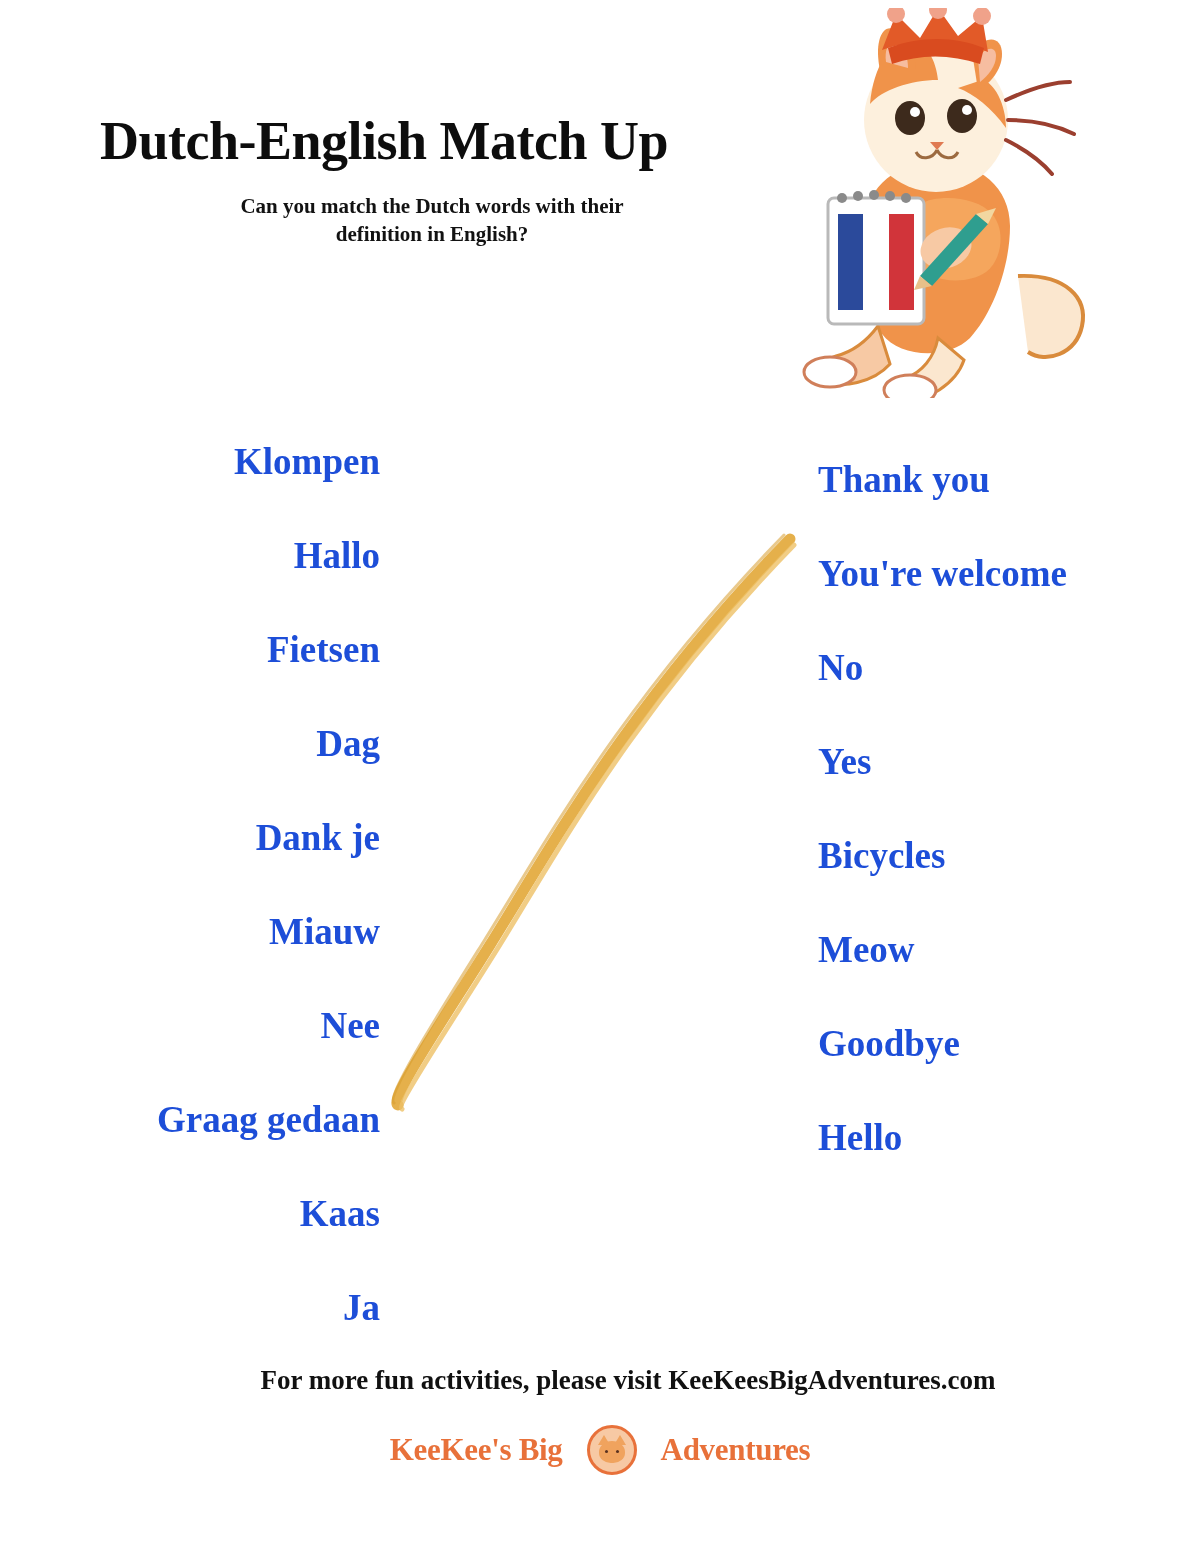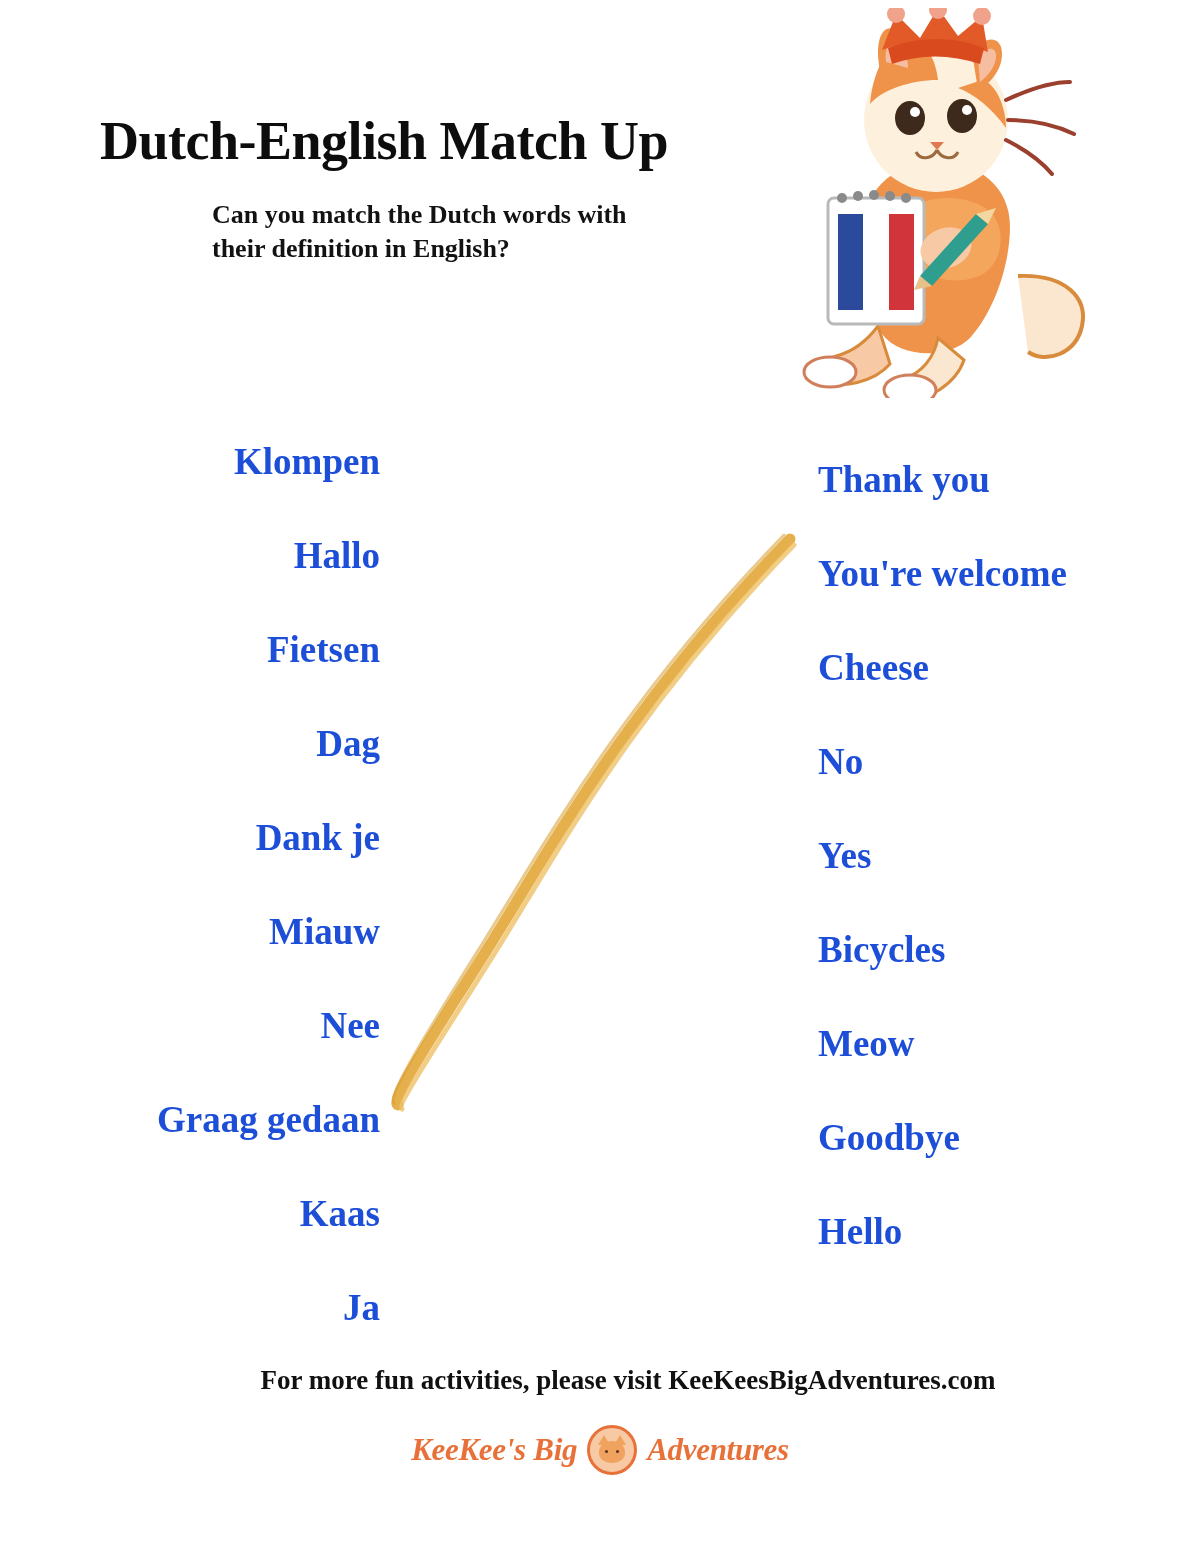--- a/index.html
+++ b/index.html
@@ -34,24 +34,25 @@
     color: #0d0d0d;
     white-space: nowrap;
   }
 
   .subtitle {
     position: absolute;
     left: 212px;
     top: 172px;
     width: 440px;
     font-family: "Liberation Serif", serif;
-    font-size: 26px;
+    font-size: 21px;
     font-weight: bold;
     line-height: 1.32;
     color: #121212;
+    text-align: center;
   }
 
   
   .mascot {
     position: absolute;
     left: 770px;
     top: 8px;
     width: 330px;
     height: 390px;
   }
@@ -106,22 +107,21 @@
   }
 
   .logo {
     position: absolute;
     left: 0;
     top: 1425px;
     width: 1200px;
     display: flex;
     align-items: center;
     justify-content: center;
-    gap: 10px;
-    font-style: italic;
+    gap: 24px;
   }
   .logo-text {
     font-family: "Liberation Serif", serif;
     font-size: 31px;
     font-weight: bold;
     color: #e8713a;
     letter-spacing: -0.3px;
   }
   .logo-badge {
     width: 44px;
@@ -256,21 +256,20 @@
     <div class="word">Miauw</div>
     <div class="word">Nee</div>
     <div class="word">Graag gedaan</div>
     <div class="word">Kaas</div>
     <div class="word">Ja</div>
   </div>
 
   <div class="col-right">
     <div class="word">Thank you</div>
     <div class="word">You're welcome</div>
-    <div class="word">Cheese</div>
     <div class="word">No</div>
     <div class="word">Yes</div>
     <div class="word">Bicycles</div>
     <div class="word">Meow</div>
     <div class="word">Goodbye</div>
     <div class="word">Hello</div>
   </div>
 
   <div class="swoosh">
     <svg viewBox="0 0 440 620" width="440" height="620" xmlns="http://www.w3.org/2000/svg">

